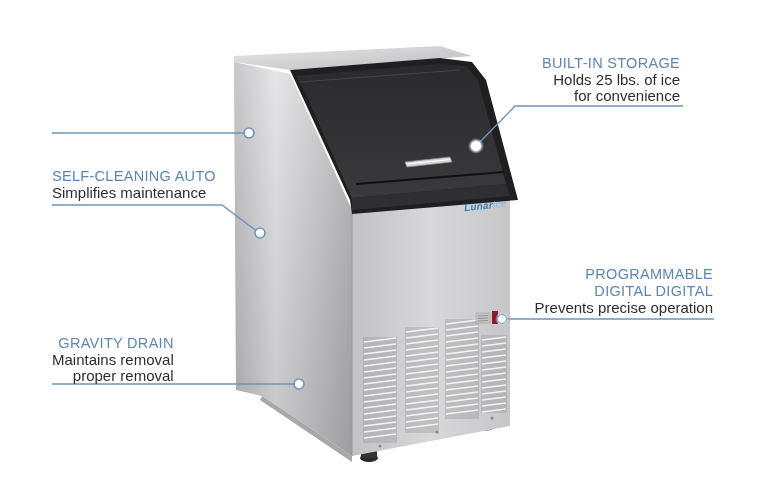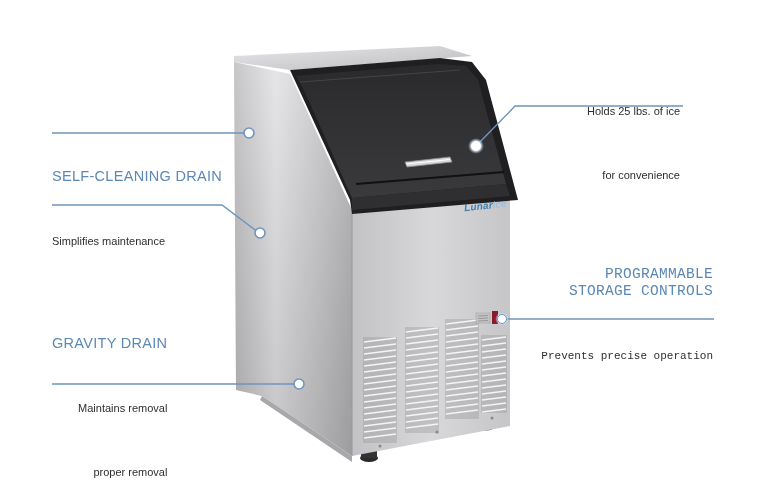--- a/index.html
+++ b/index.html
@@ -2,21 +2,21 @@
 <html><head>
 <meta charset="utf-8">
 <style>
   html, body { margin:0; padding:0; background:#ffffff; }
   body { width:770px; height:500px; position:relative; overflow:hidden;
          font-family:"Liberation Sans", "DejaVu Sans", sans-serif; }
   .stage { position:absolute; left:0; top:0; width:770px; height:500px; }
   svg.art { position:absolute; left:0; top:0; }
   .callout { position:absolute; }
   .callout .title { color:#5b88b4; font-size:14.5px; letter-spacing:0.3px; line-height:17px; white-space:nowrap; }
-  .callout .desc { color:#2e2e2e; font-size:11px; line-height:16px; white-space:nowrap;margin-top:48px; }
+  .callout .desc { color:#2e2e2e; font-size:15px; line-height:16px; white-space:nowrap; }
   .right { text-align:right; }
   .brand { position:absolute; font-family:"Liberation Sans", sans-serif; font-style:italic; font-weight:bold;
            font-size:10px; color:#3c7fb5; letter-spacing:0.2px; transform:rotate(-6deg); }
   .brand .ice { color:#8db9dd; font-weight:normal; }
 </style>
 </head>
 <body>
 
 <div class="stage">
 
@@ -192,34 +192,35 @@
       <circle cx="502" cy="319" r="4.5" fill="#ffffff" stroke="#6d95bd" stroke-width="1"></circle>
     </g>
   </svg>
 
   <div class="brand" style="left:464px;top:200px;">
     <span>Lunar</span><span class="ice">Ice</span>
   </div>
 
 
   <div class="callout" style="left:52px;top:168px;">
-    <div class="title">SELF-CLEANING DRAIN</div>
+    <div class="title">SELF-CLEANING AUTO</div>
     <div class="desc">Simplifies maintenance</div>
   </div>
 
   <div class="callout" style="left:52px;top:335px;text-align:right;">
     <div class="title">GRAVITY DRAIN</div>
     <div class="desc">Maintains removal</div>
     <div class="desc">proper removal</div>
   </div>
 
   <div class="callout right" style="right:90px;top:55px;">
+    <div class="title">BUILT-IN STORAGE</div>
     <div class="desc">Holds 25 lbs. of ice</div>
     <div class="desc">for convenience</div>
   </div>
 
-  <div class="callout right" style="right:57px;top:266px;font-family:Liberation Mono, monospace;">
+  <div class="callout right" style="right:57px;top:266px;">
     <div class="title">PROGRAMMABLE</div>
-    <div class="title">STORAGE CONTROLS</div>
+    <div class="title">DIGITAL DIGITAL</div>
     <div class="desc">Prevents precise operation</div>
   </div>
 
 </div>
 
 </body></html>

